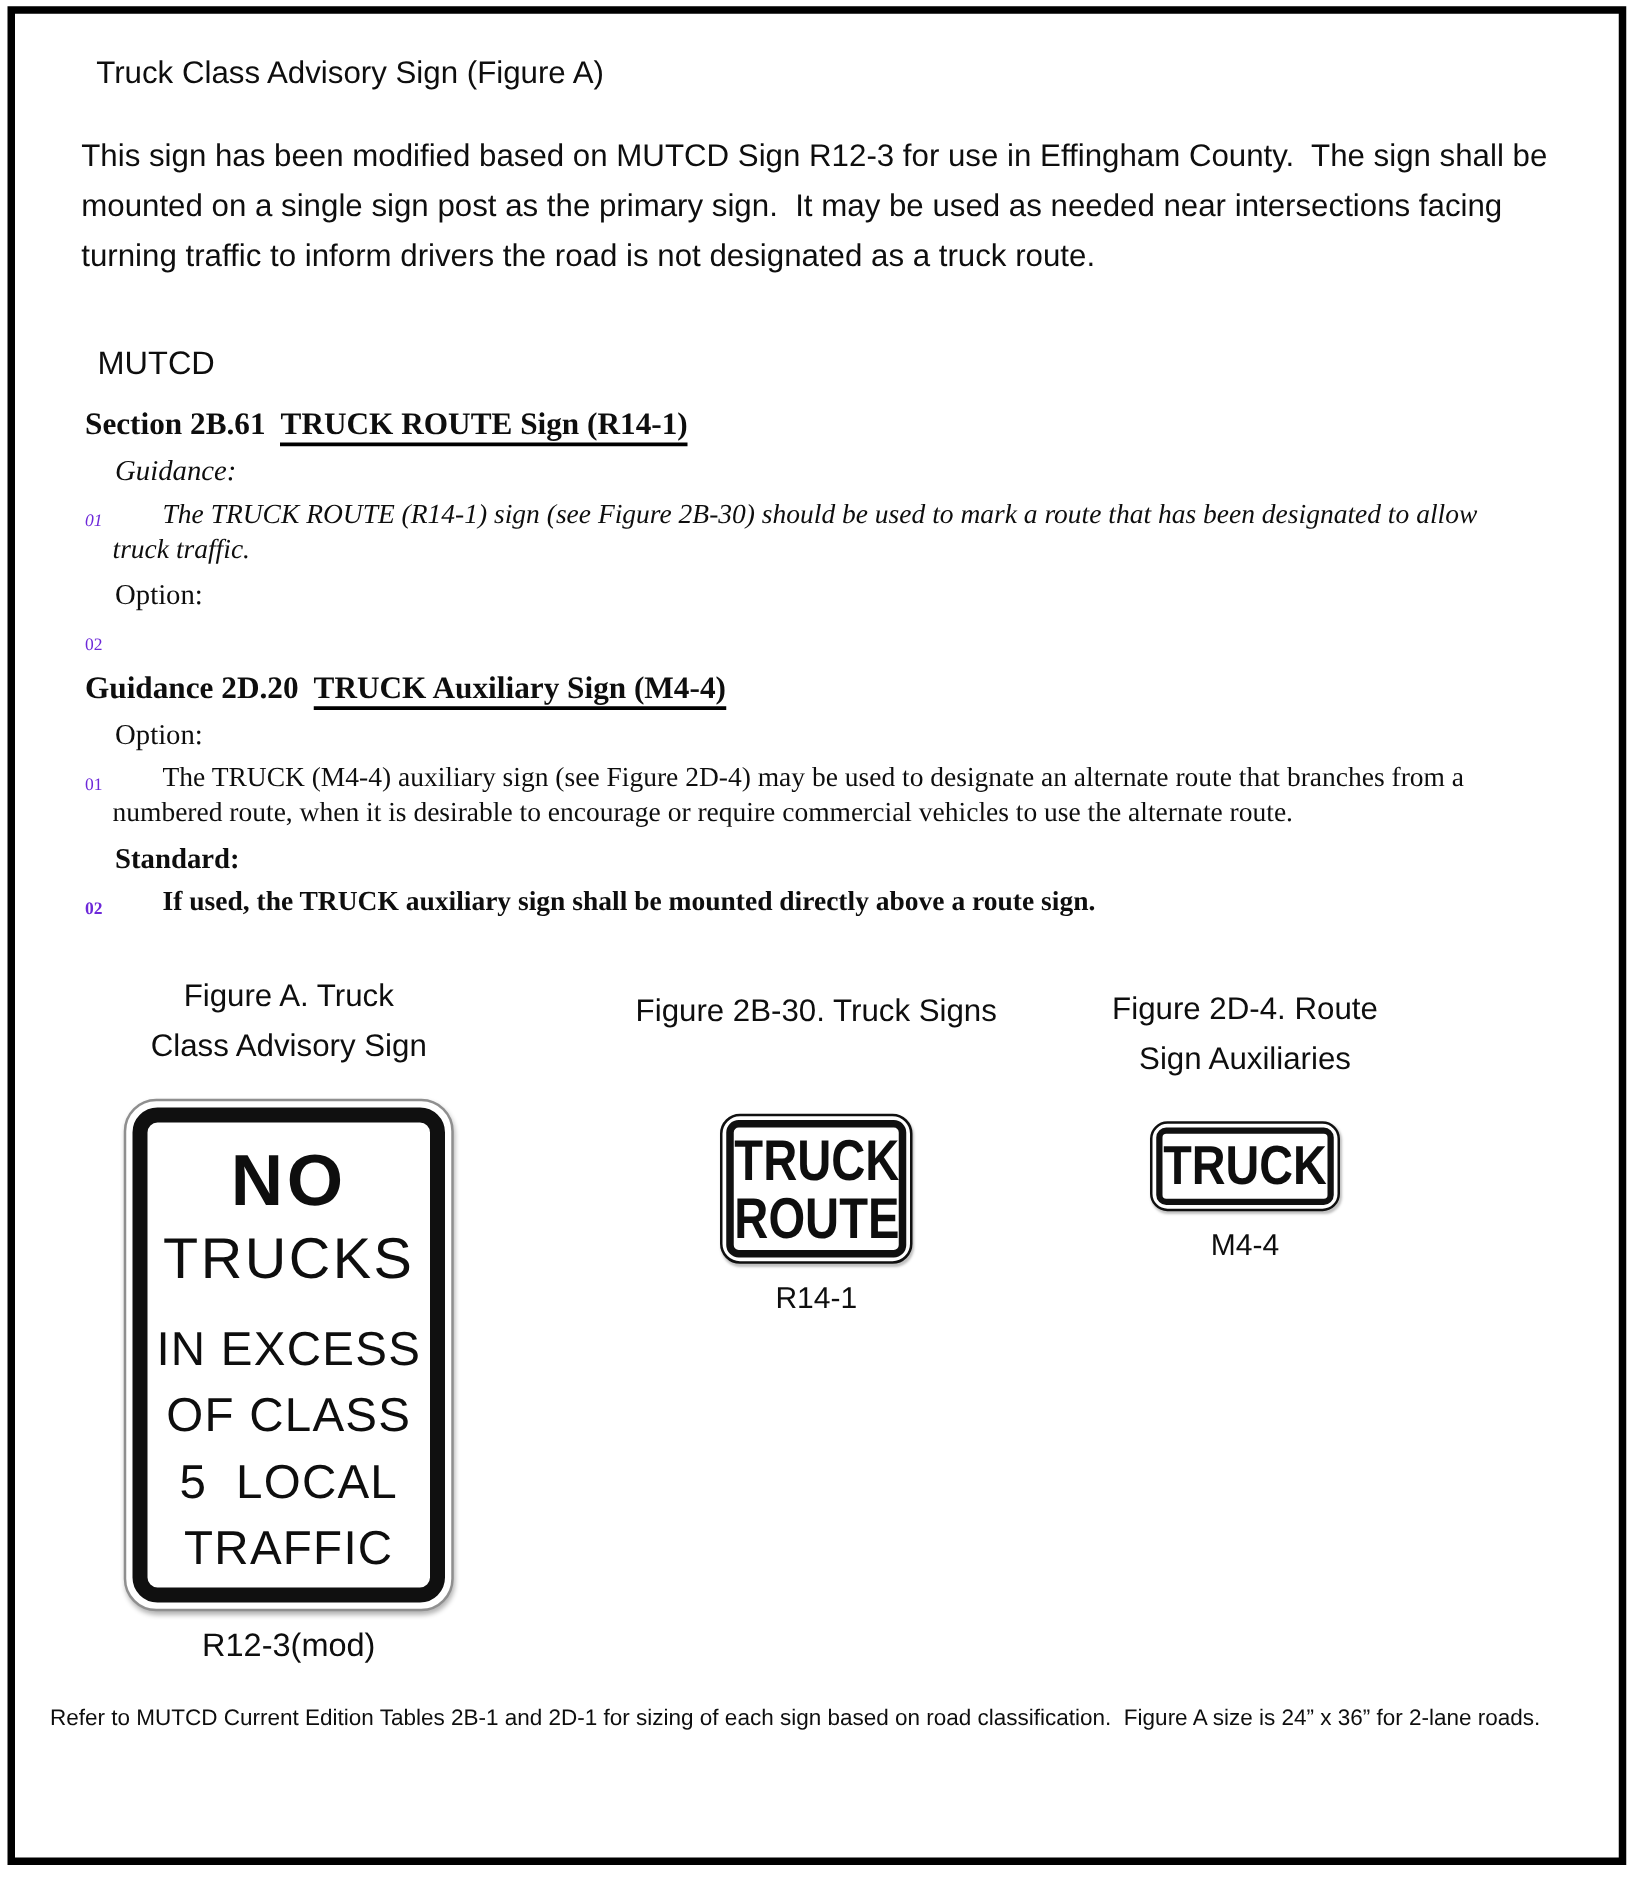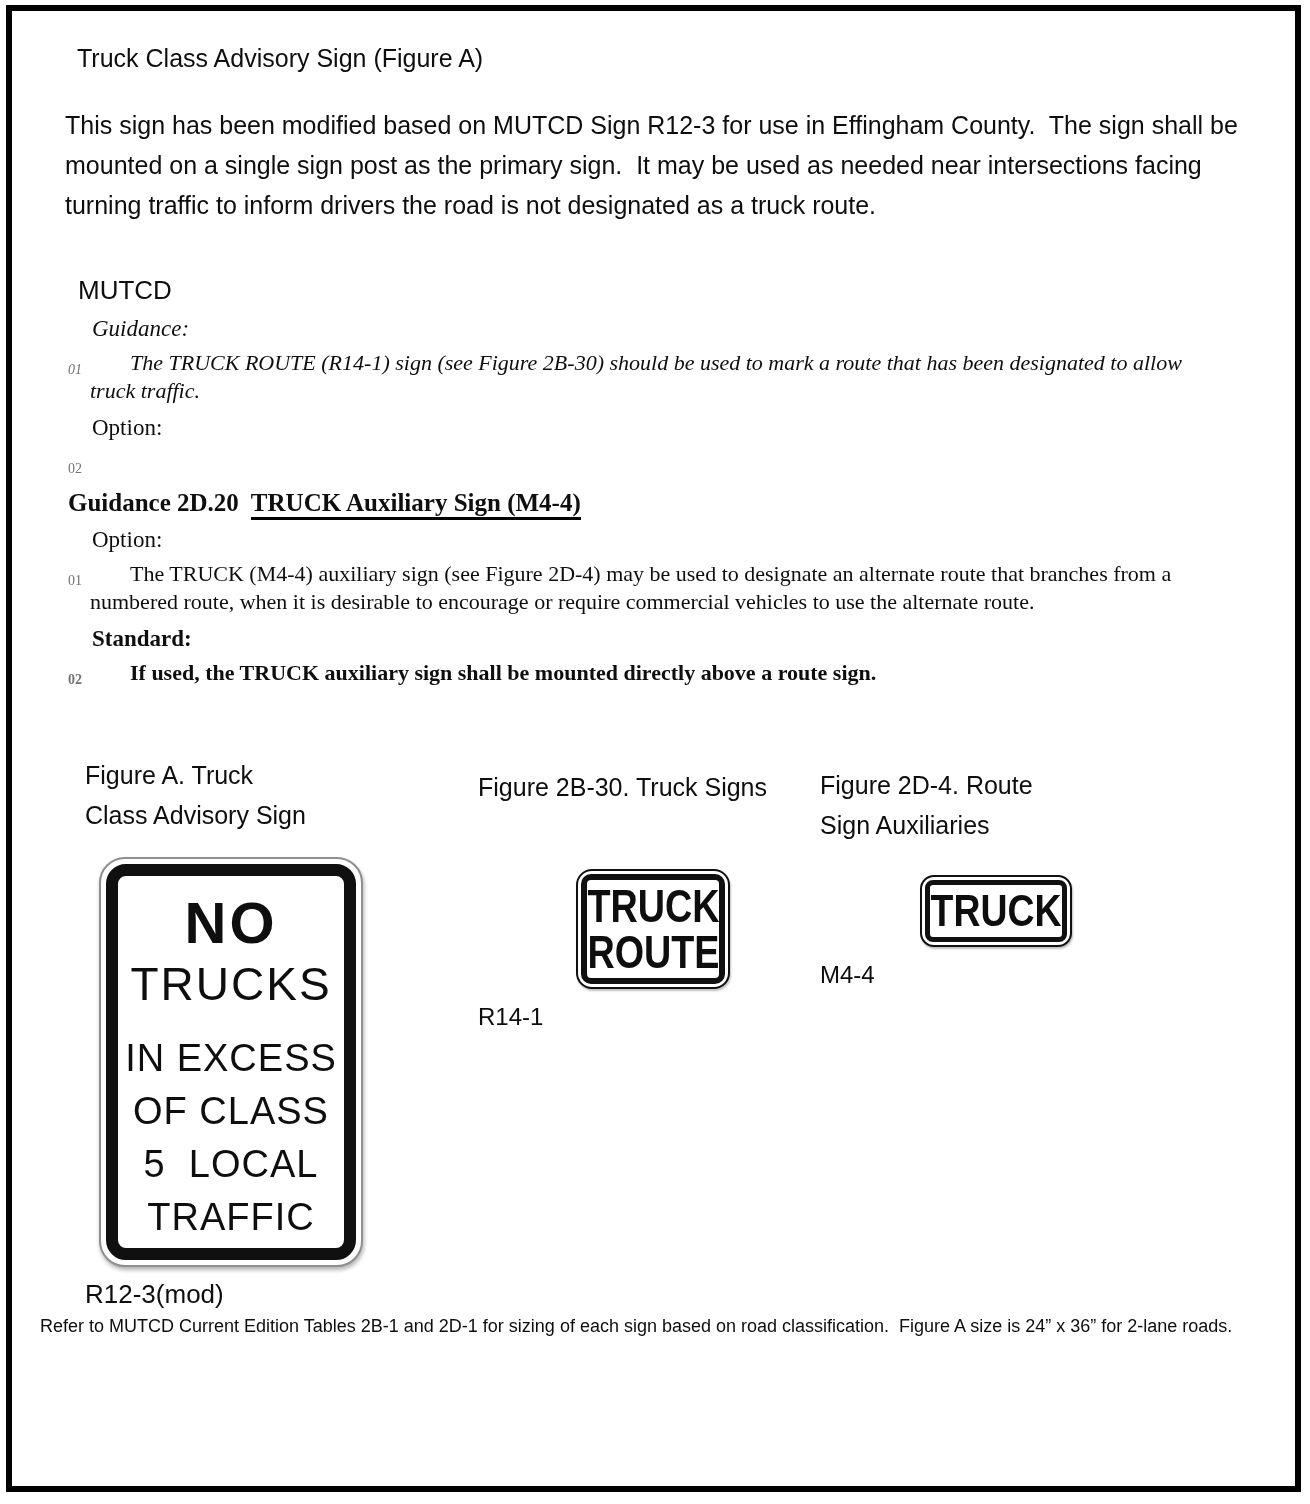--- a/index.html
+++ b/index.html
@@ -17,24 +17,24 @@
   .mutcd{margin:50px 0 0 78px;font-size:26px;}
   
   .excerpt{font-family:"Liberation Serif",serif;}
   .sec-heading{margin:20px 0 0 68px;font-size:25px;font-weight:bold;}
   .sec-heading .hd-title{border-bottom:3px solid #000;padding-bottom:1px;margin-left:12px;}
   .sec2{margin-top:48px;}
   .sec-label{margin:10px 0 0 92px;font-size:23px;}
   .it{font-style:italic;}
   .bd{font-weight:bold;}
   .numbered{position:relative;margin:7px 110px 0 90px;font-size:22px;line-height:28px;text-indent:40px;}
-  .numbered .num{position:absolute;left:-22px;top:7px;font-size:14px;text-indent:0;color:#737373;}
+  .numbered .num{position:absolute;left:-22px;top:7px;font-size:14px;text-indent:0;color:#6d28d9;}
   
   .figures{position:relative;height:572px;margin-top:34px;}
-  .figcol{position:absolute;margin-top:26px;}
+  .figcol{position:absolute;text-align:center;}
   .fig-a{left:85px;top:8px;width:292px;}
   .fig-b{left:478px;top:20px;width:350px;}
   .fig-c{left:820px;top:18px;width:352px;}
   .figcap{font-size:25px;line-height:40px;}
   .sign-label{margin-top:14px;font-size:24px;}
   .fig-a .sign-label{margin-top:12px;font-size:26px;}
   
   .sign-a-outer{
     margin:22px auto 0;width:250px;height:396px;padding:5px;
     border:2px solid #8f8f8f;border-radius:26px;background:#fff;
@@ -80,20 +80,23 @@
 <div class="frame"></div>
 
 <div class="title">Truck Class Advisory Sign (Figure A)</div>
 
 <div class="intro">This sign has been modified based on MUTCD Sign R12-3 for use in Effingham County.  The sign shall be mounted on a single sign post as the primary sign.  It may be used as needed near intersections facing turning traffic to inform drivers the road is not designated as a truck route.</div>
 
 <div class="mutcd">MUTCD</div>
 
 <div class="excerpt">
 
+  <div class="sec-heading">
+    <span class="hd-prefix">Section 2B.61</span><span class="hd-title">TRUCK ROUTE Sign (R14-1)</span>
+  </div>
   <div class="sec-label it">Guidance:</div>
   <div class="numbered it">
     <span class="num">01</span>
     <span>The TRUCK ROUTE (R14-1) sign (see Figure 2B-30) should be used to mark a route that has been designated to allow truck traffic.</span>
   </div>
   <div class="sec-label">Option:</div>
   <div class="numbered">
     <span class="num">02</span>
   </div>
 

